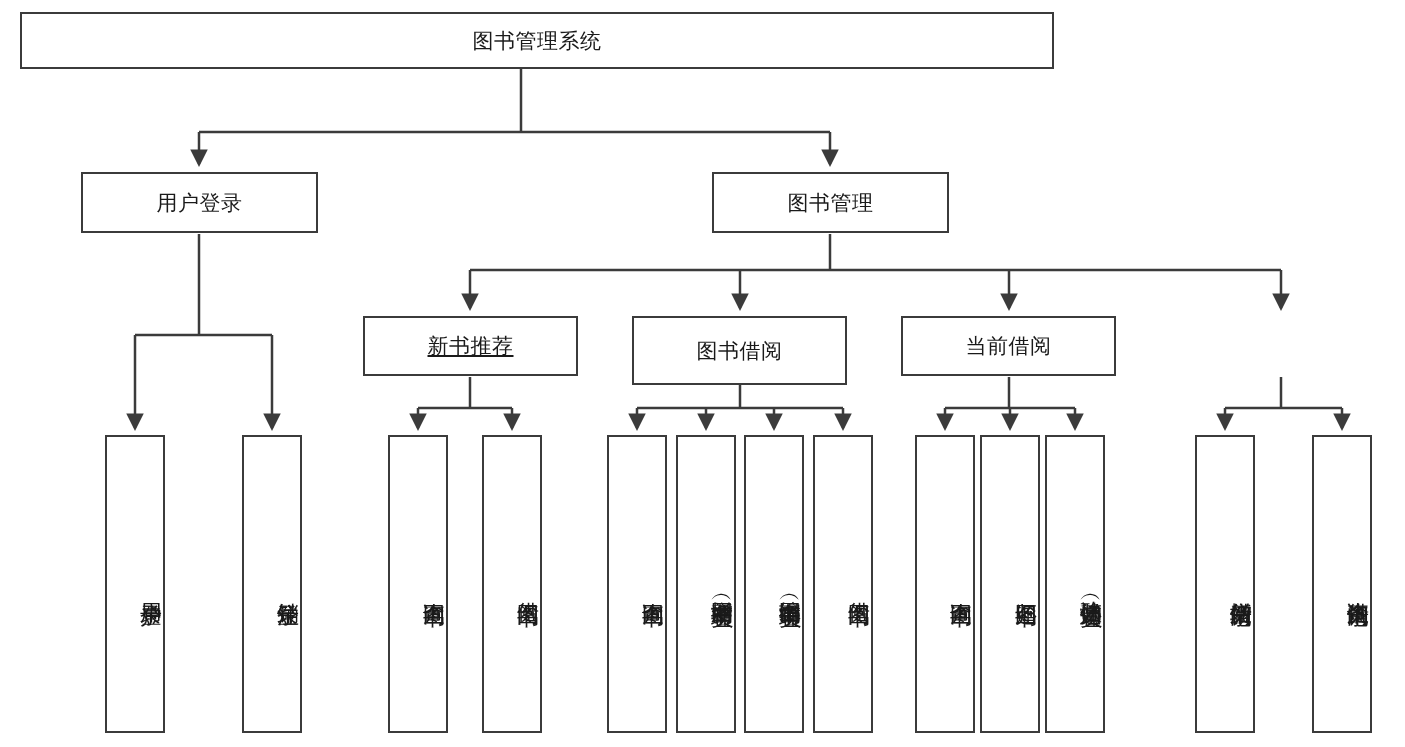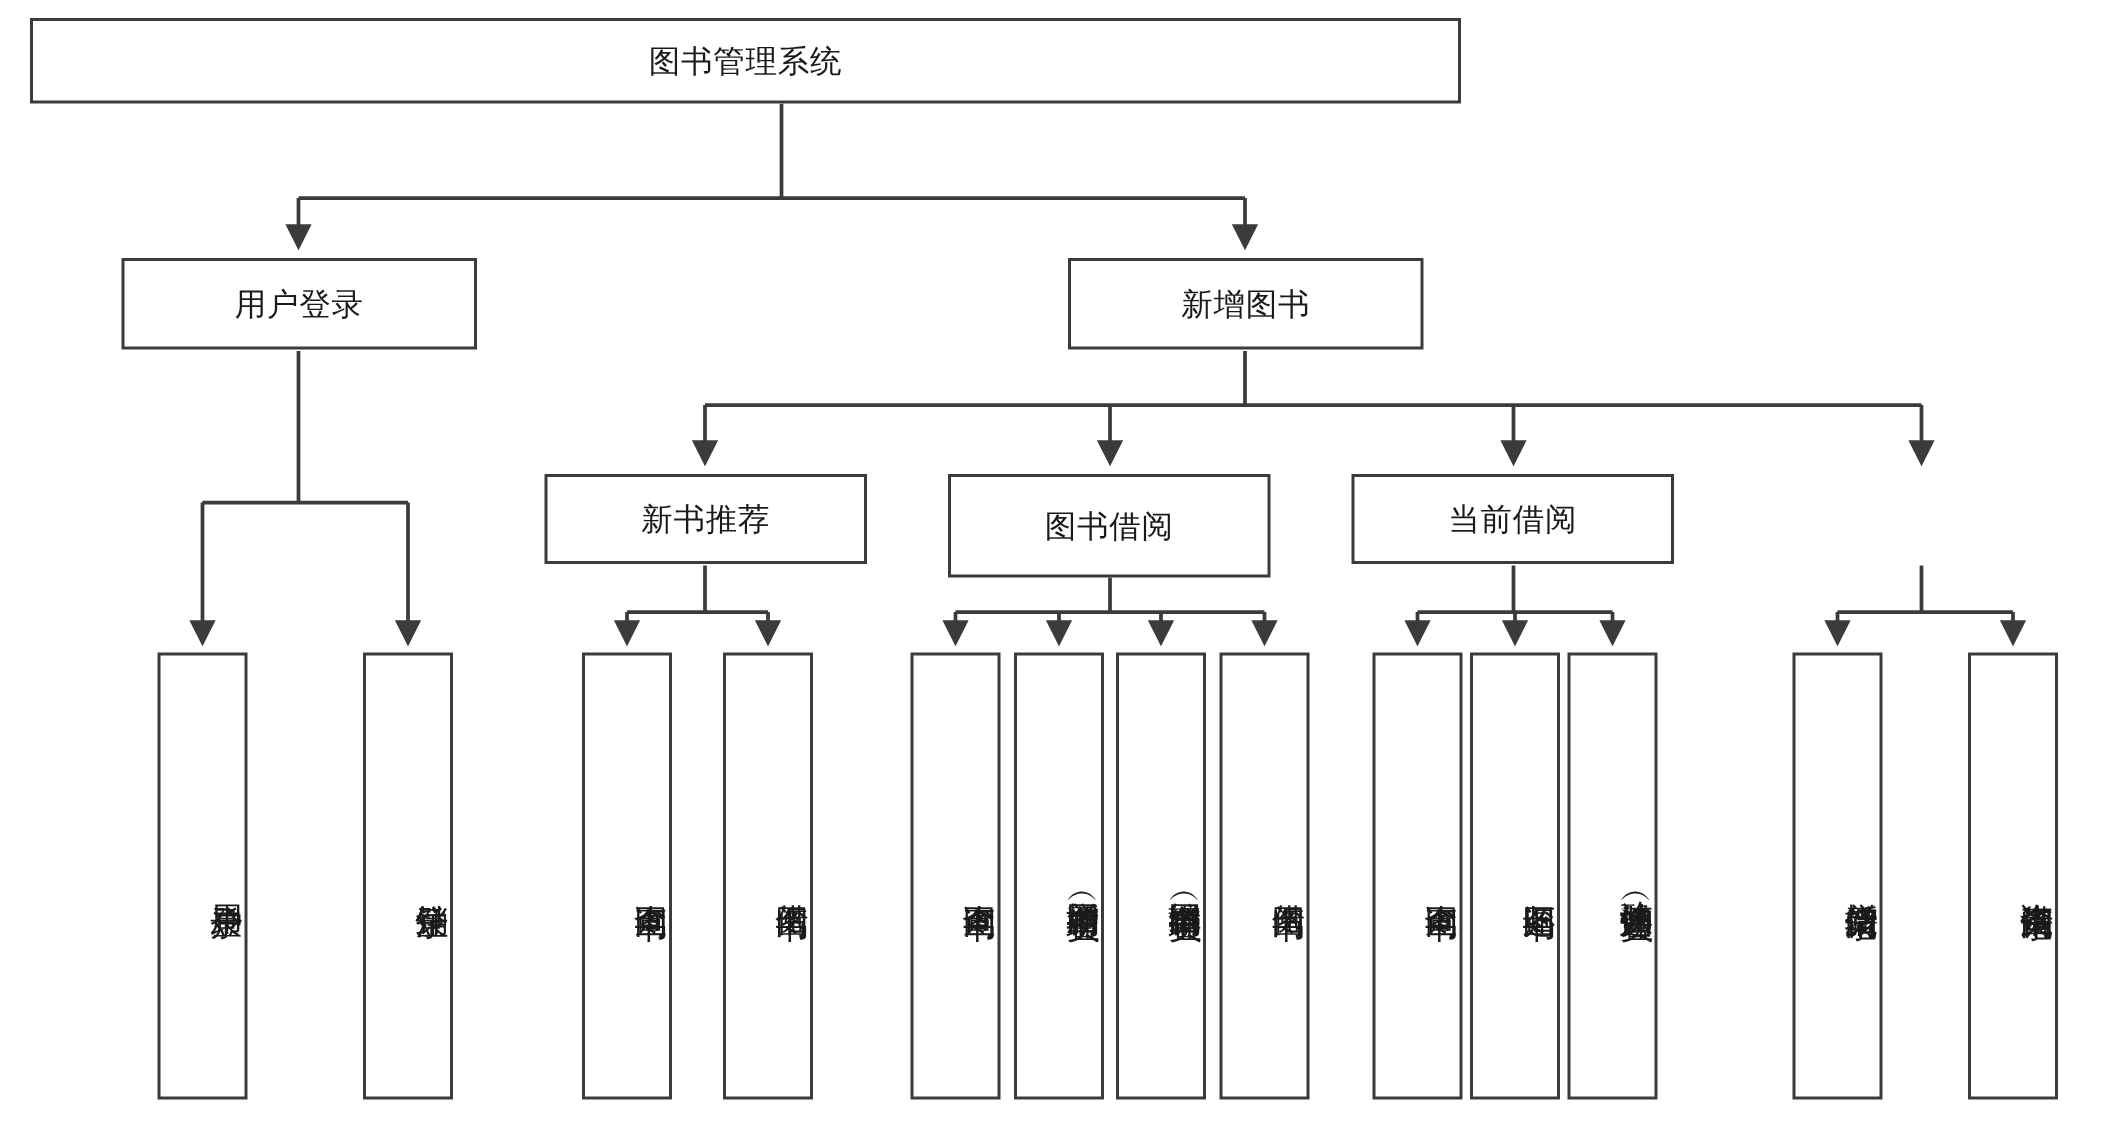--- a/index.html
+++ b/index.html
@@ -111,32 +111,32 @@
       <path d="M 1010 408 L 1010 428" marker-end="url(#arrow)"></path>
       <path d="M 1075 408 L 1075 428" marker-end="url(#arrow)"></path>
 
       <path d="M 1281 377 L 1281 408"></path>
       <path d="M 1225 408 L 1342 408"></path>
       <path d="M 1225 408 L 1225 428" marker-end="url(#arrow)"></path>
       <path d="M 1342 408 L 1342 428" marker-end="url(#arrow)"></path>
     </g>
   </svg>
 
-  <div class="node node-h" style="left:20px; top:12px; width:954px; height:57px;">
+  <div class="node node-h" style="left:20px; top:12px; width:1034px; height:57px;">
     <span>图书管理系统</span>
   </div>
 
   <div class="node node-h" style="left:81px; top:172px; width:237px; height:61px;">
     <span>用户登录</span>
   </div>
   <div class="node node-h" style="left:712px; top:172px; width:237px; height:61px;">
-    <span>新增图书</span>
+    <span>图书管理</span>
   </div>
 
-  <div class="node node-h" style="left:363px; top:316px; width:215px; height:60px;">
+  <div class="node node-h" style="left:363px; top:316px; width:215px; height:60px;text-decoration:underline;">
     <span>新书推荐</span>
   </div>
   <div class="node node-h" style="left:632px; top:316px; width:215px; height:69px;">
     <span>图书借阅</span>
   </div>
   <div class="node node-h" style="left:901px; top:316px; width:215px; height:60px;justify-content:center;">
     <span>当前借阅</span>
   </div>
 
   <div class="node node-v" style="left:105px; top:435px; width:60px; height:298px;">

